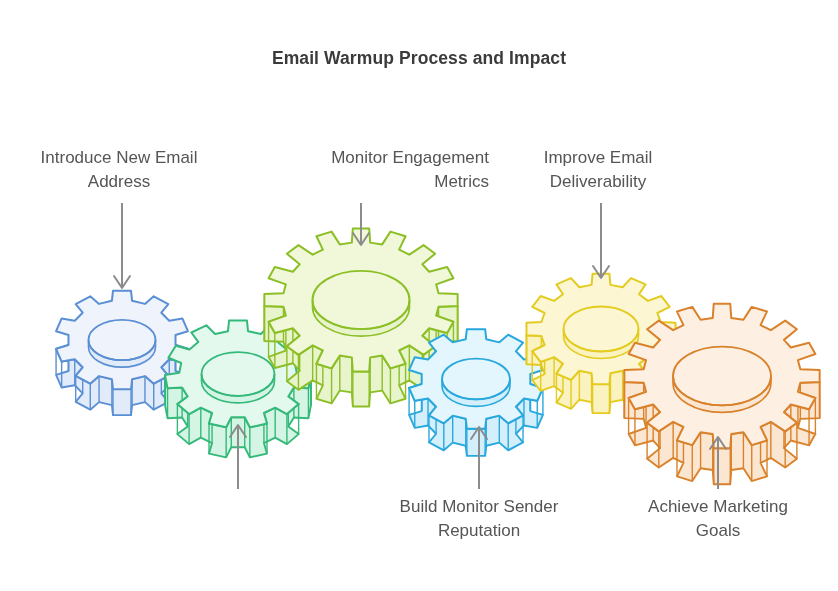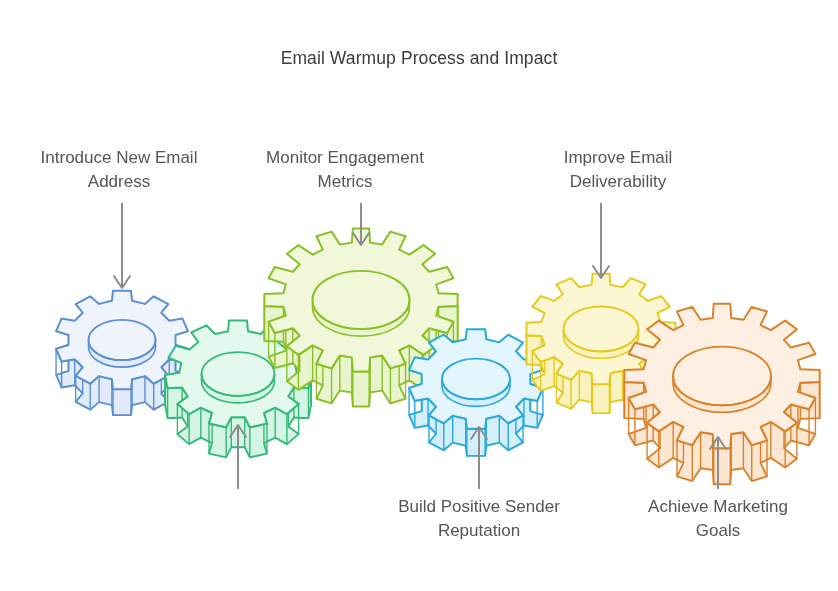--- a/index.html
+++ b/index.html
@@ -20,21 +20,21 @@
     width: 838px;
     height: 591px;
   }
   #diagram-title {
     position: absolute;
     left: 0;
     top: 48px;
     width: 838px;
     text-align: center;
     font-size: 17.5px;
-    font-weight: normal;
+    font-weight: bold;
     color: #3b3b3b;
     letter-spacing: 0.1px;
   }
   .label {
     position: absolute;
     text-align: center;
     font-size: 17px;
     line-height: 24px;
     color: #555555;
     white-space: pre-line;
@@ -264,22 +264,22 @@
         <path d="M593,266 L601,278 L609,266" fill="none" stroke="#8c8c8c" stroke-width="2" stroke-linecap="round" stroke-linejoin="round"></path>
       </g>
       <g>
         <line x1="718" y1="489" x2="718" y2="437" stroke="#8c8c8c" stroke-width="2"></line>
         <path d="M710,449 L718,437 L726,449" fill="none" stroke="#8c8c8c" stroke-width="2" stroke-linecap="round" stroke-linejoin="round"></path>
       </g>
     </svg>
 
   <div class="label label-top" id="lbl0" style="left: -11px; top: 146px; width: 260px;">Introduce New Email
 Address</div>
-  <div class="label label-top" id="lbl2" style="left: 215px; top: 146px; width: 260px;">Monitor Engagement
+  <div class="label label-top" id="lbl2" style="left: 229px; top: 146px; width: 260px; text-align: right;">Monitor Engagement
 Metrics</div>
-  <div class="label label-bottom" id="lbl3" style="left: 349px; top: 495px; width: 260px;">Build Positive Sender
+  <div class="label label-bottom" id="lbl3" style="left: 349px; top: 495px; width: 260px;">Build Monitor Sender
 Reputation</div>
-  <div class="label label-top" id="lbl4" style="left: 488px; top: 146px; width: 260px;">Improve Email
+  <div class="label label-top" id="lbl4" style="left: 468px; top: 146px; width: 260px;">Improve Email
 Deliverability</div>
   <div class="label label-bottom" id="lbl5" style="left: 588px; top: 495px; width: 260px;">Achieve Marketing
 Goals</div>
 
 </div>
 
 </body></html>

